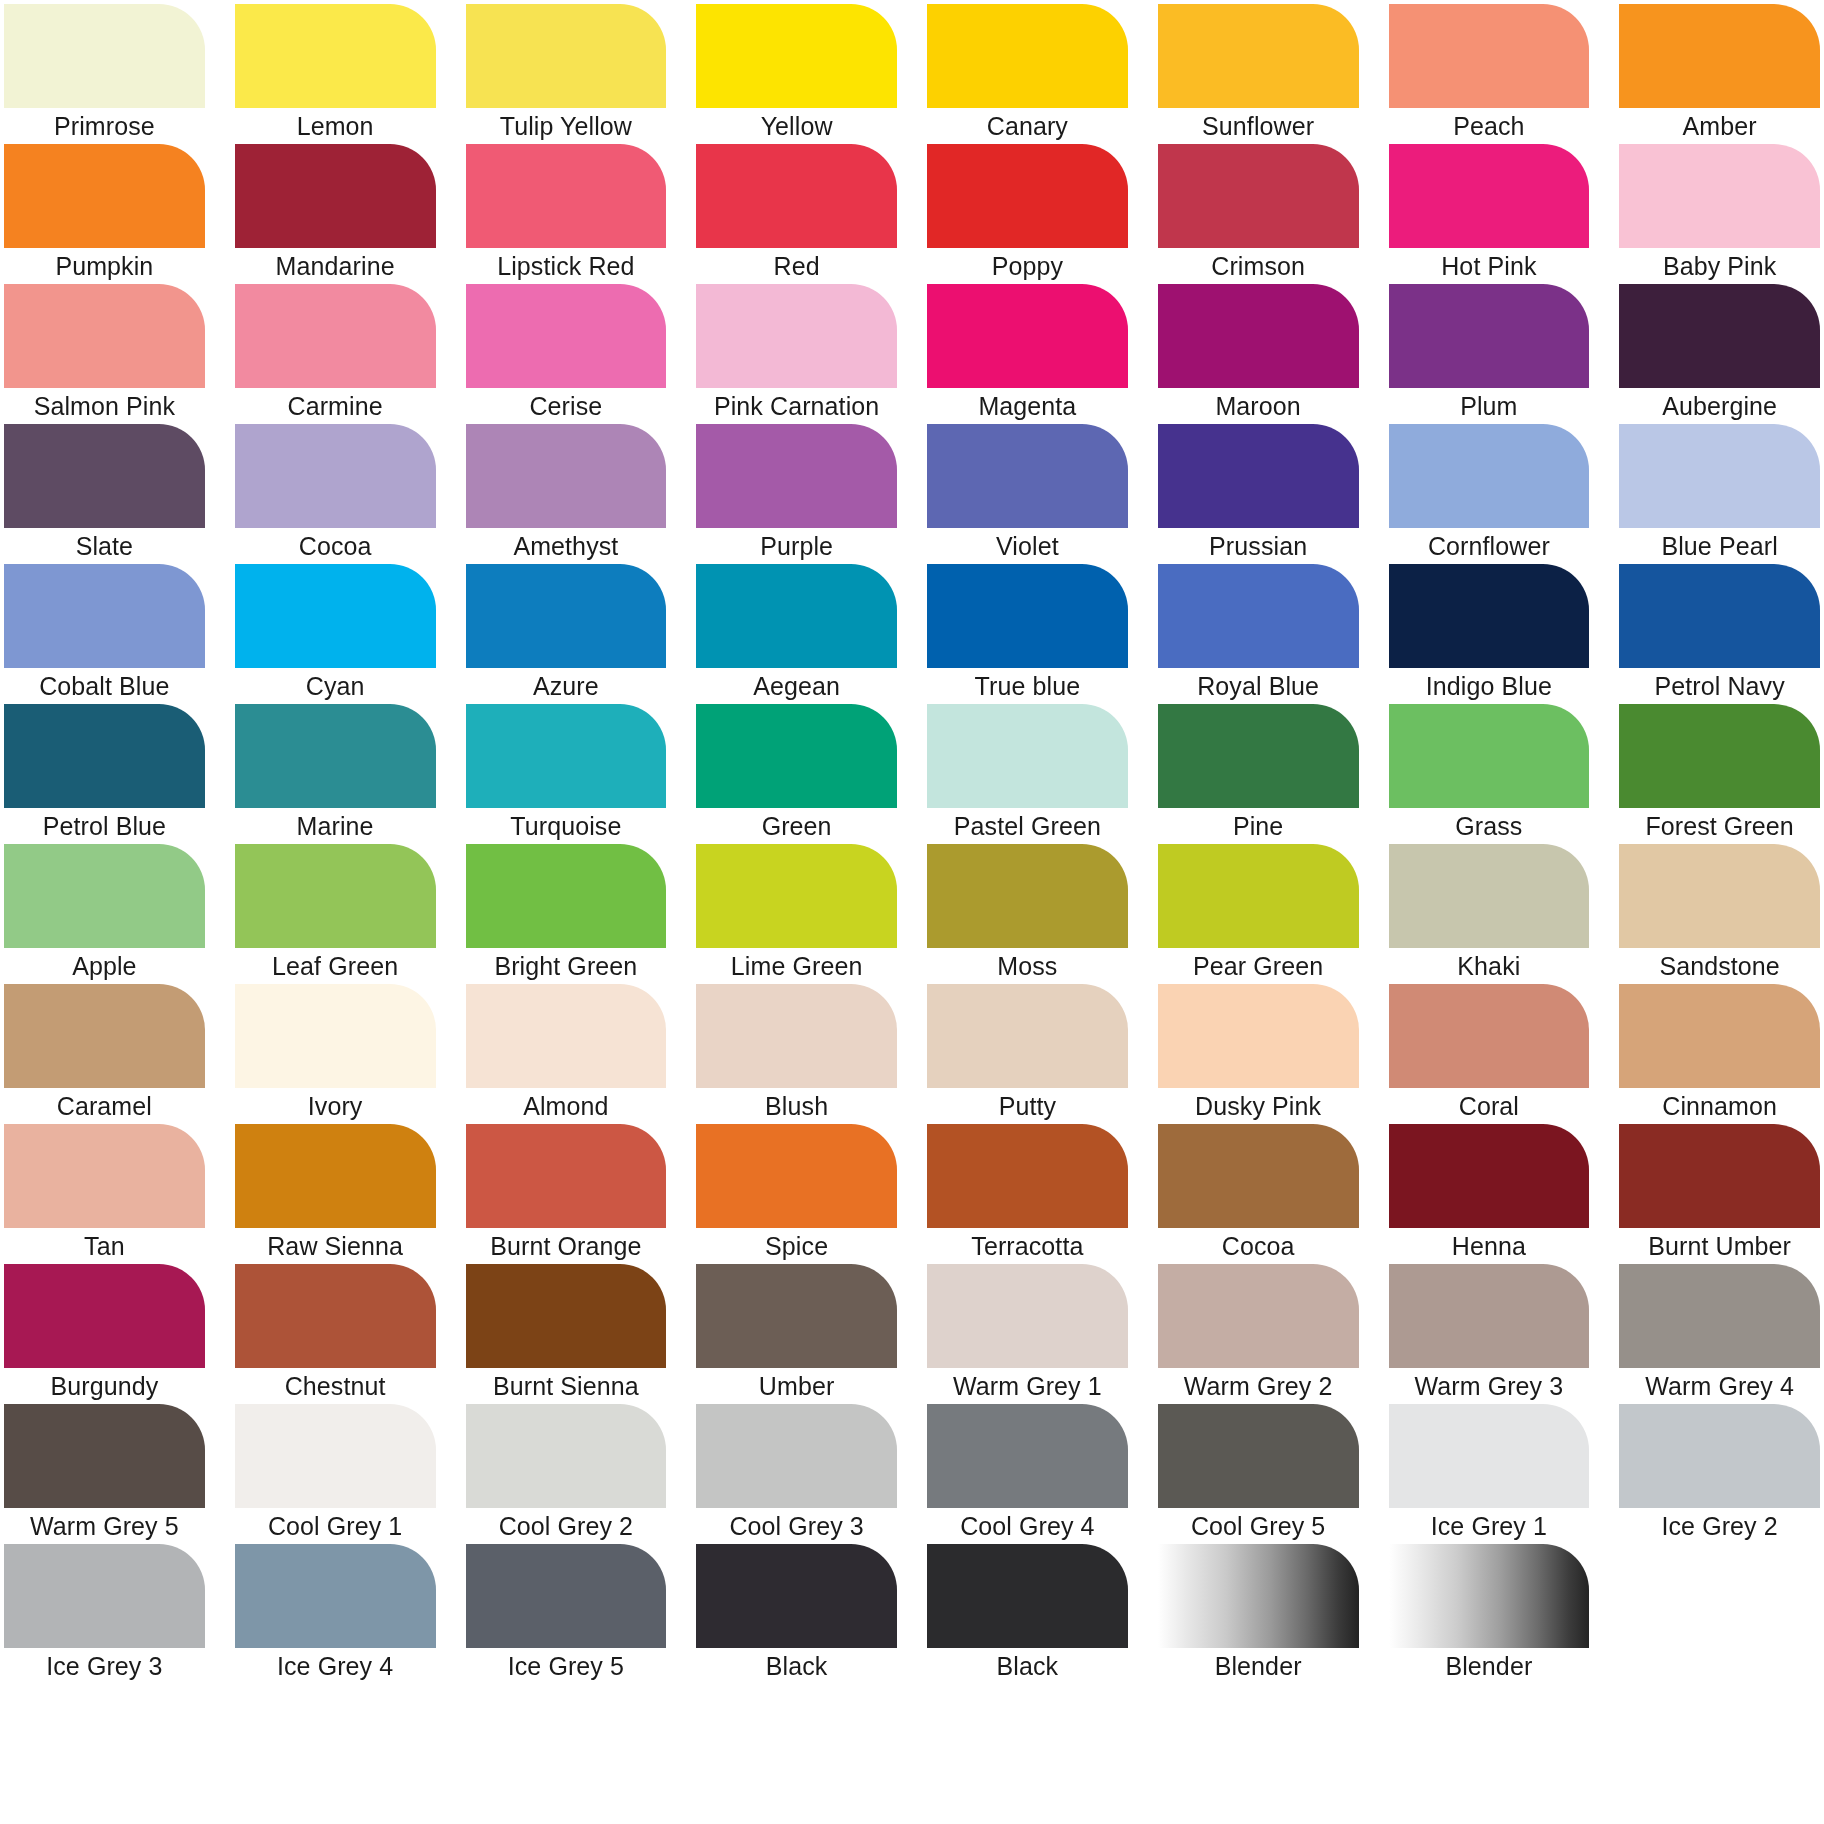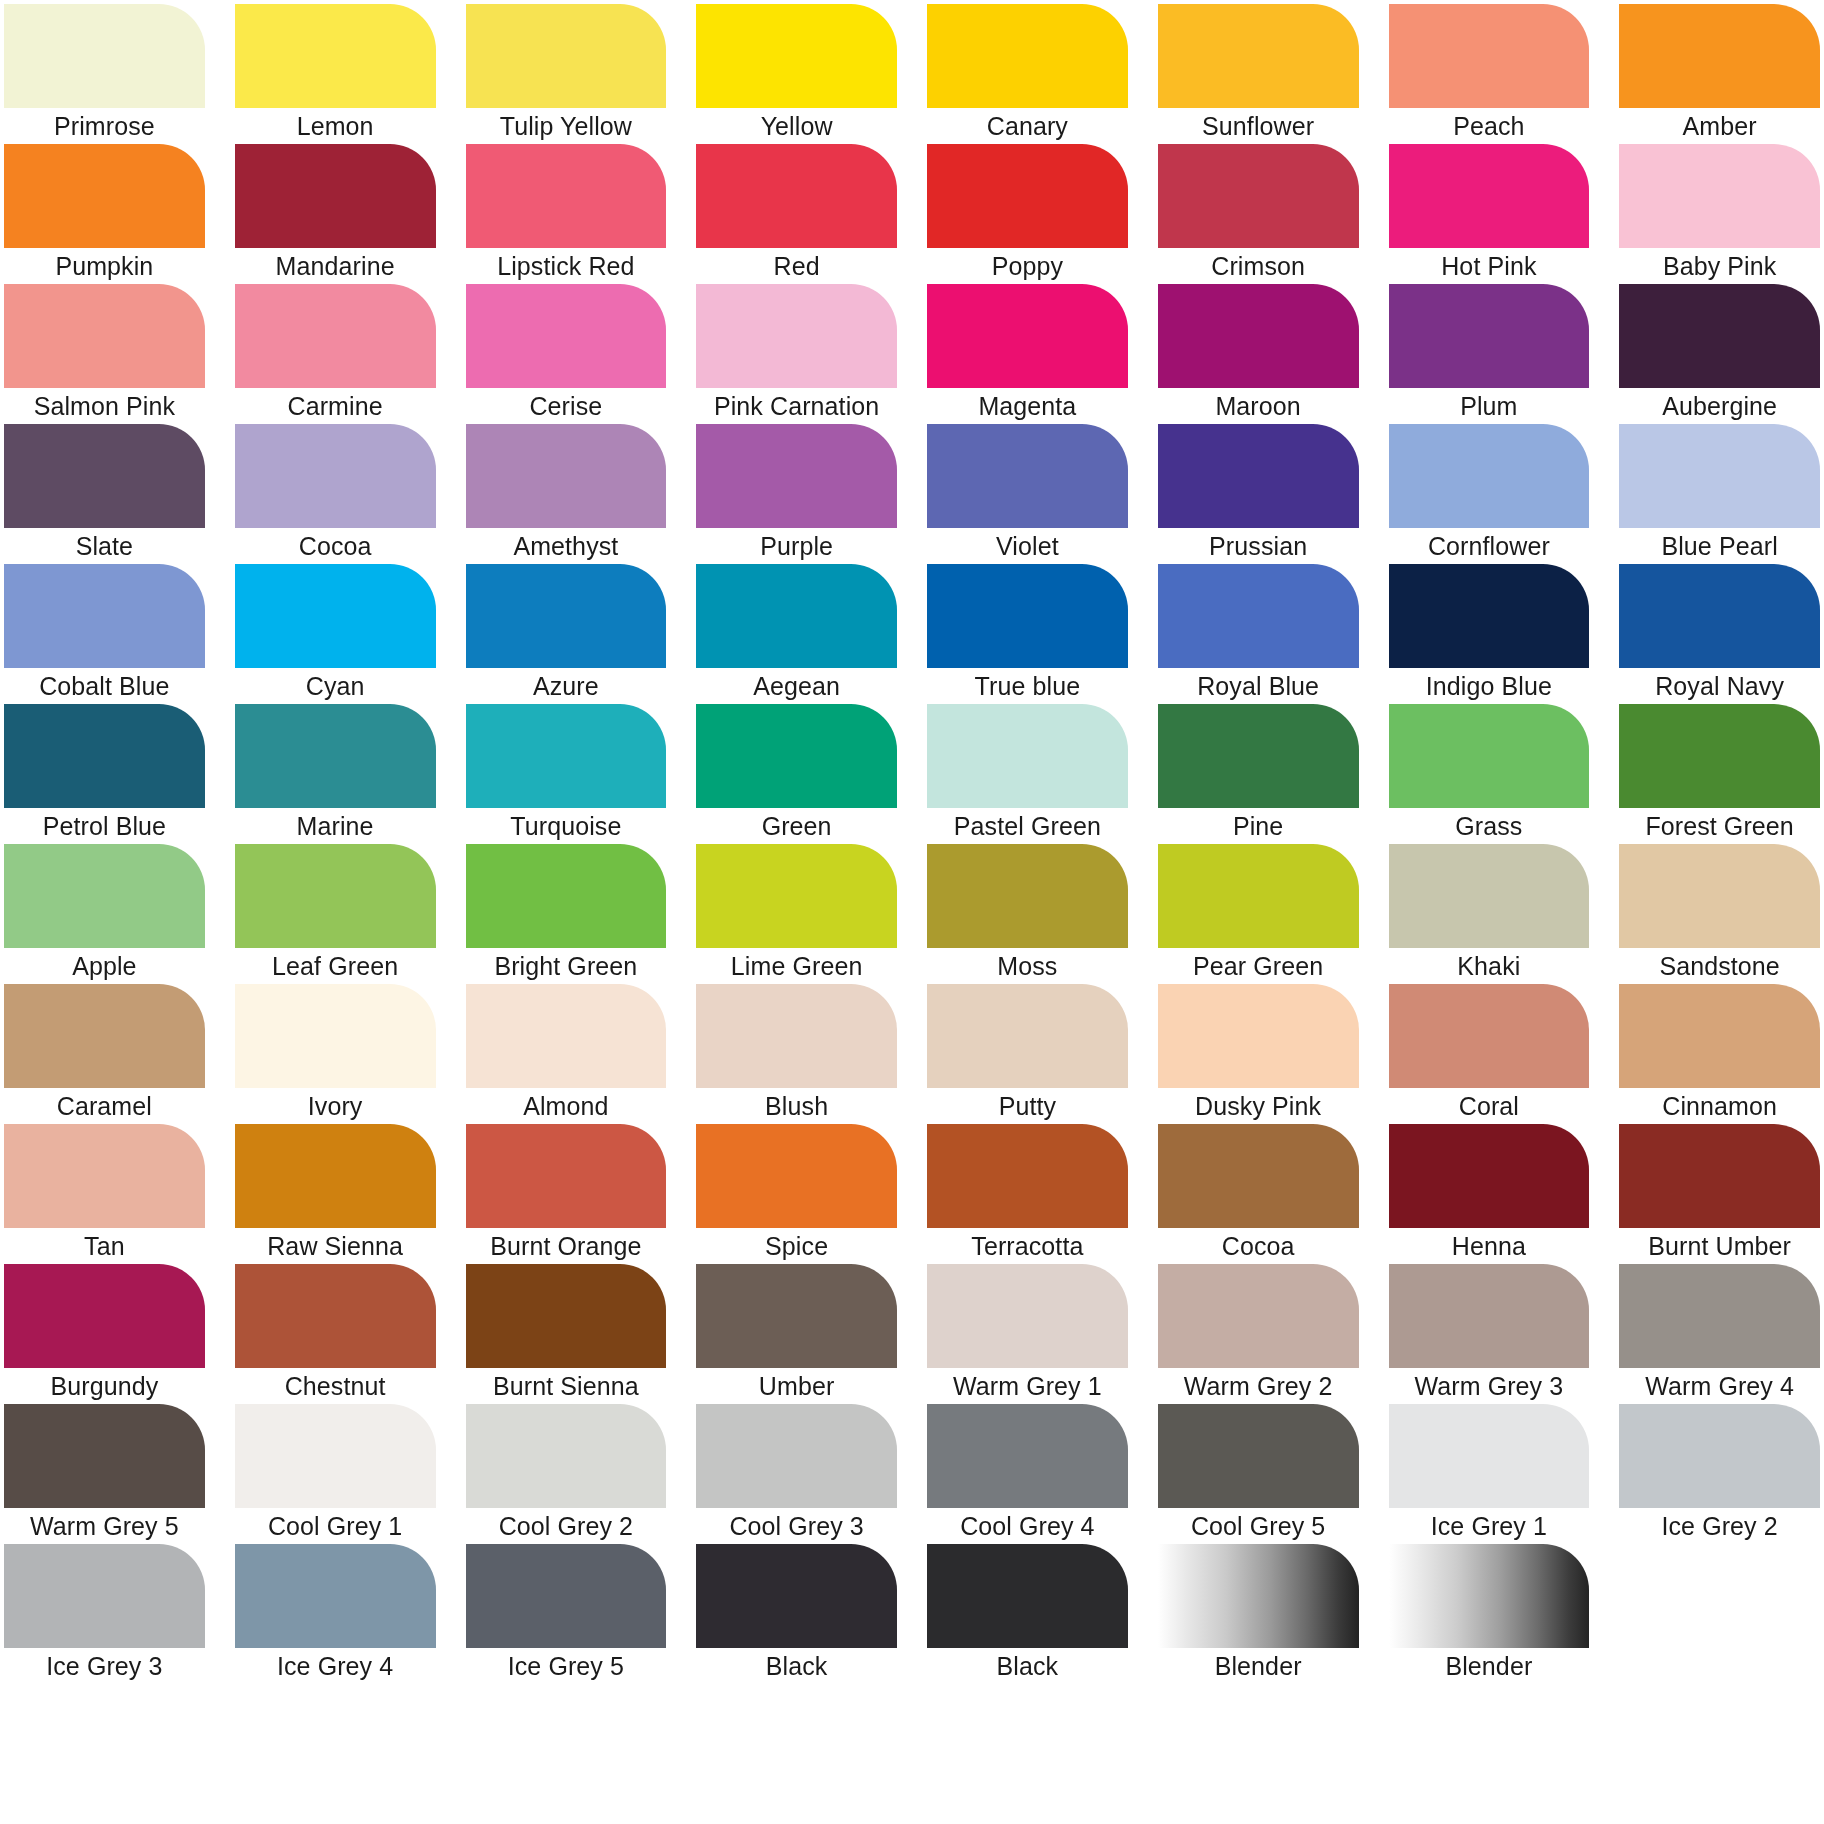--- a/index.html
+++ b/index.html
@@ -205,21 +205,21 @@
     <div class="swatch-cell">
       <div class="swatch-chip" style="background-color: rgb(74, 108, 193);"></div>
       <div class="swatch-label">Royal Blue</div>
     </div>
     <div class="swatch-cell">
       <div class="swatch-chip" style="background-color: rgb(12, 33, 70);"></div>
       <div class="swatch-label">Indigo Blue</div>
     </div>
     <div class="swatch-cell">
       <div class="swatch-chip" style="background-color: rgb(21, 85, 158);"></div>
-      <div class="swatch-label">Royal Navy</div>
+      <div class="swatch-label">Petrol Navy</div>
     </div>
     <div class="swatch-cell">
       <div class="swatch-chip" style="background-color: rgb(26, 93, 117);"></div>
       <div class="swatch-label">Petrol Blue</div>
     </div>
     <div class="swatch-cell">
       <div class="swatch-chip" style="background-color: rgb(43, 141, 147);"></div>
       <div class="swatch-label">Marine</div>
     </div>
     <div class="swatch-cell">

